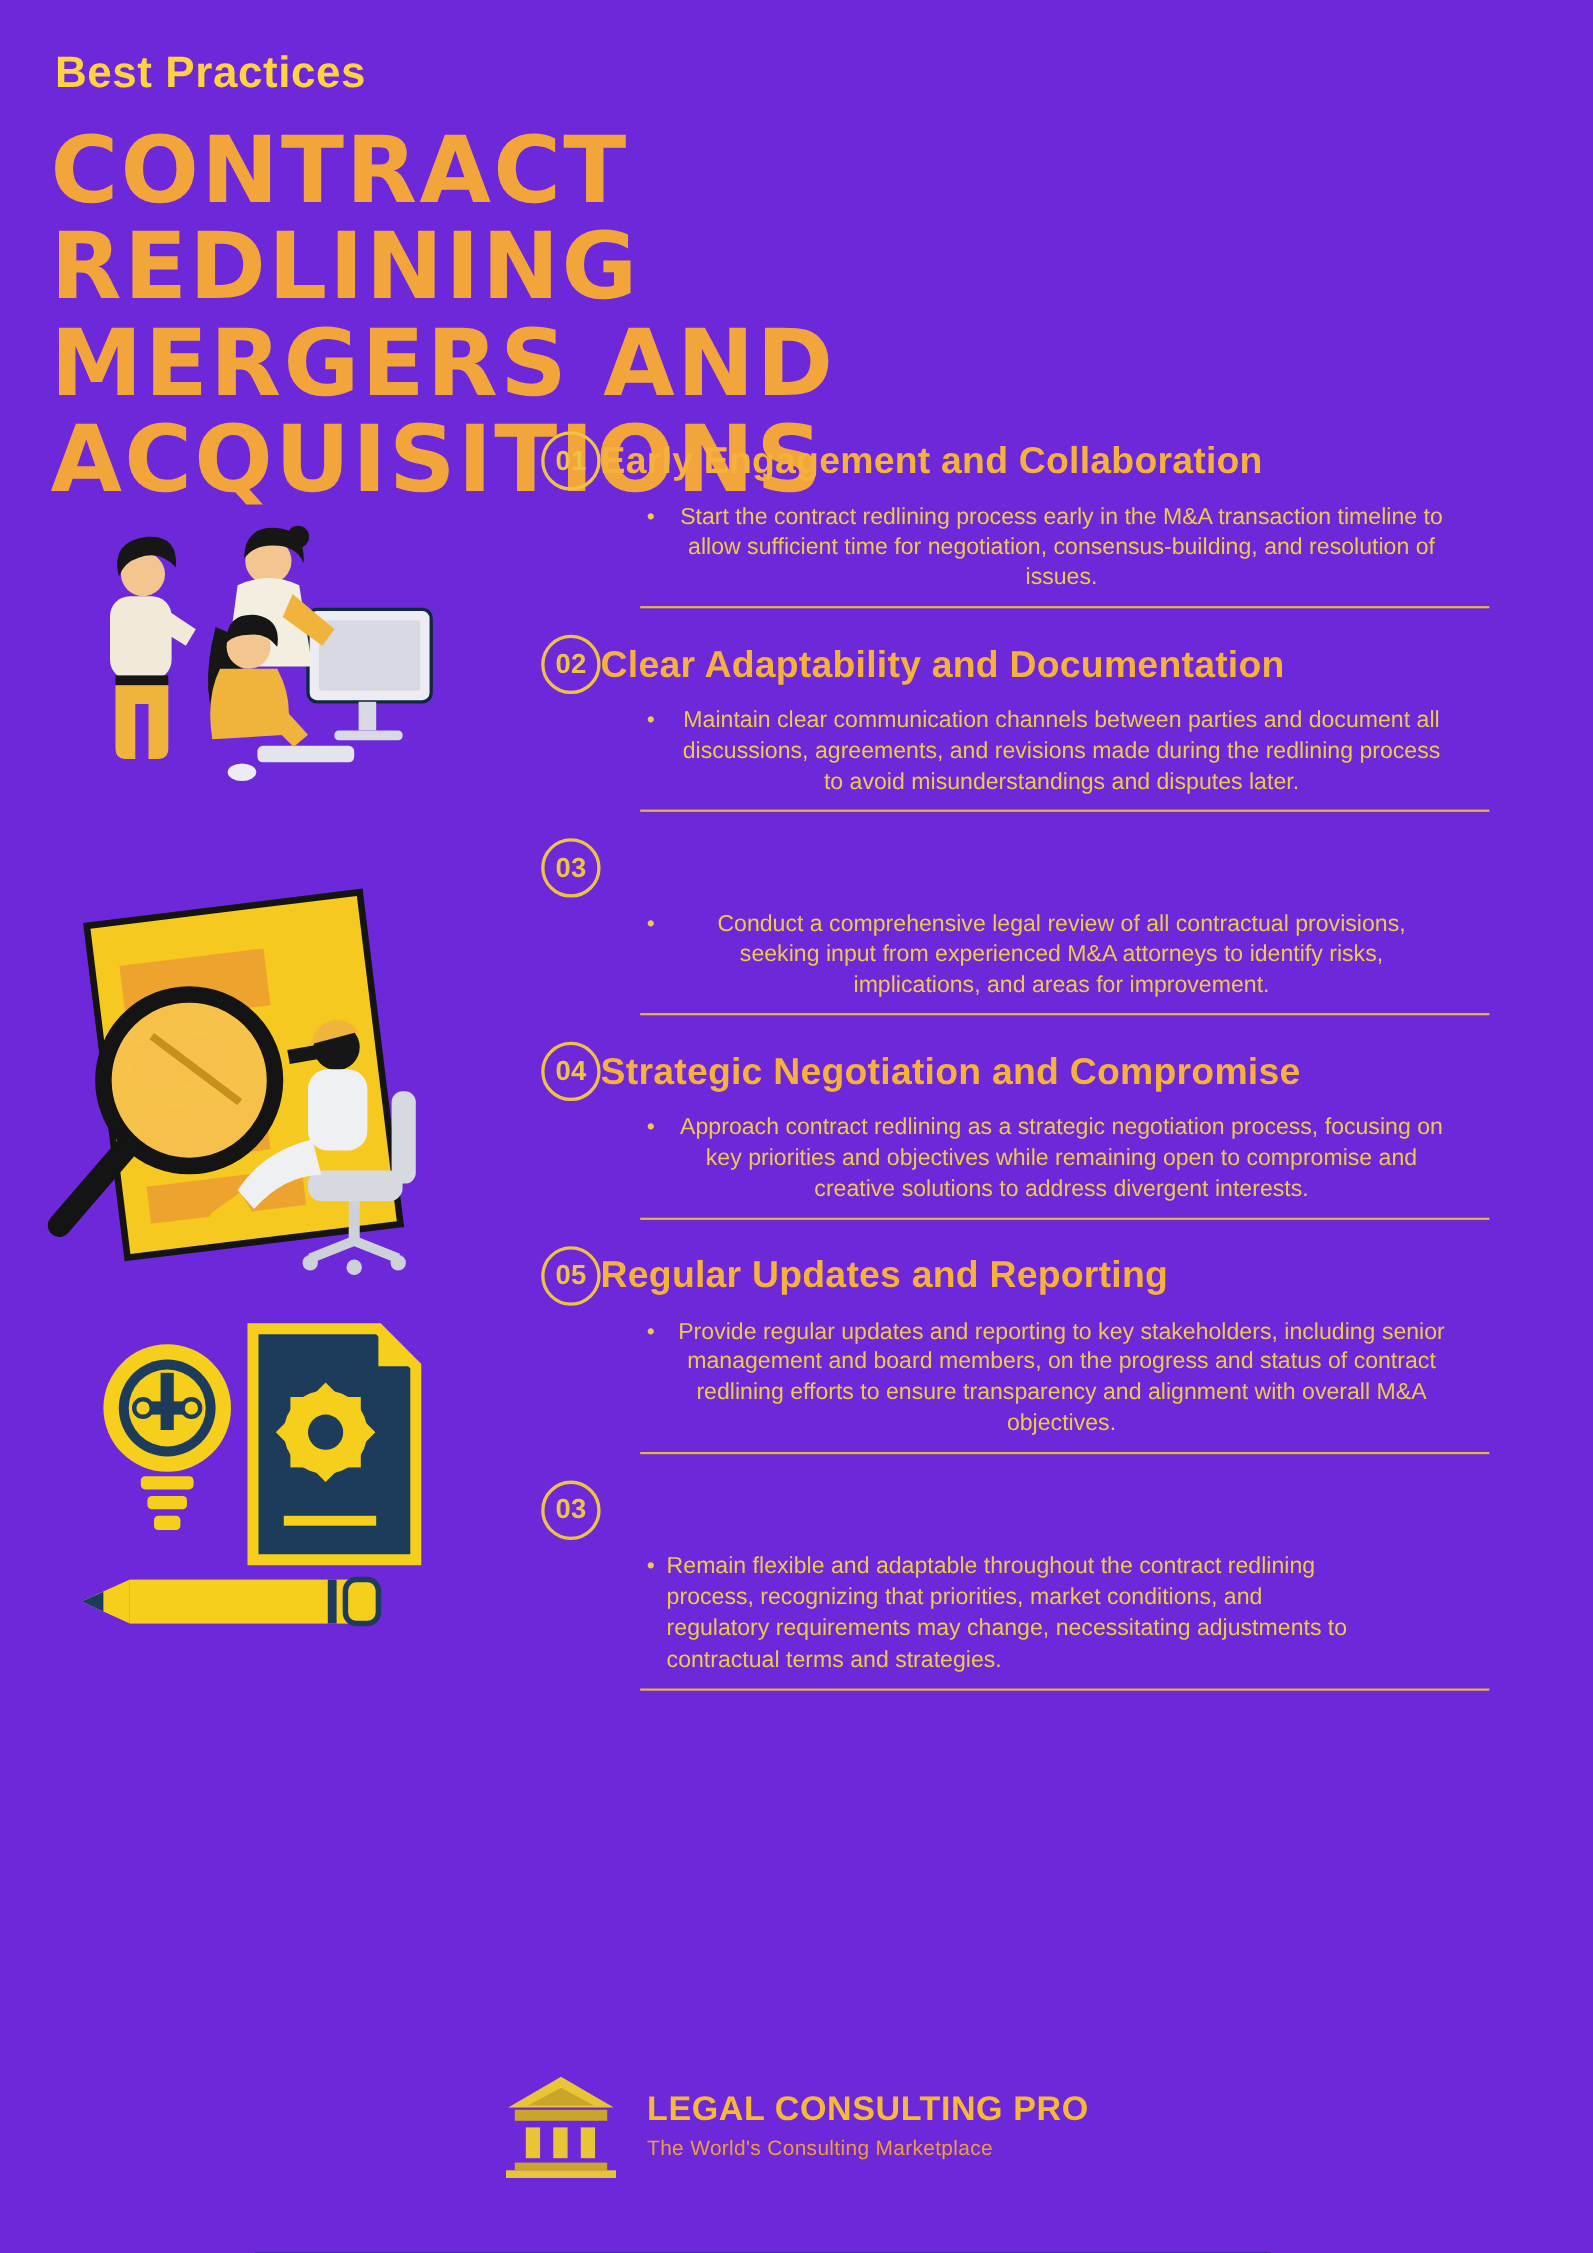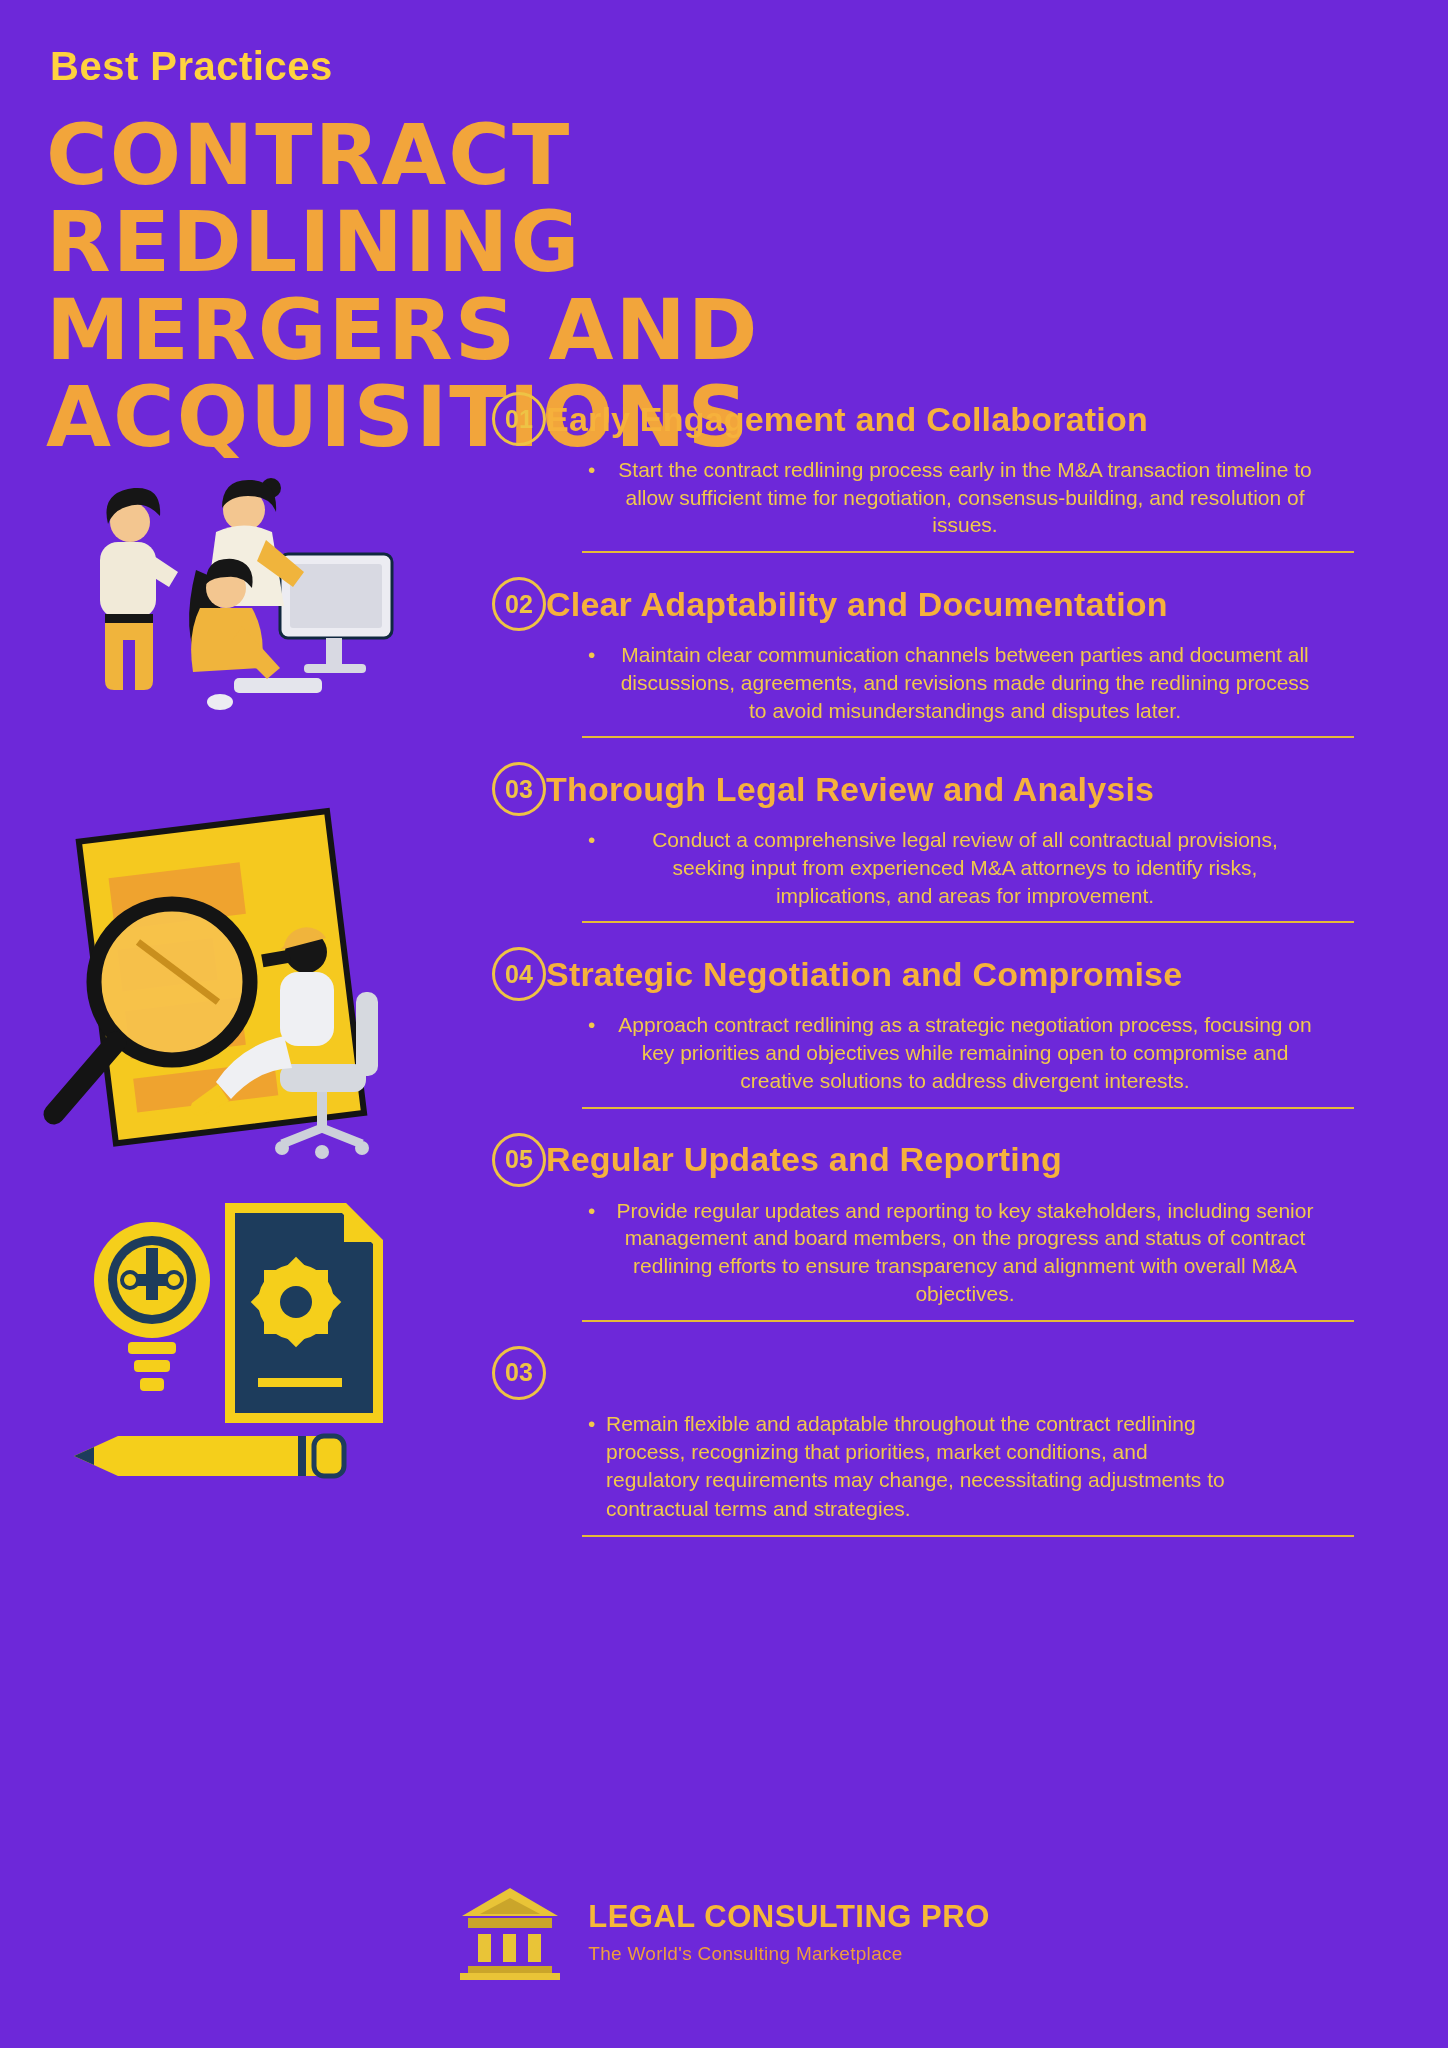--- a/index.html
+++ b/index.html
@@ -230,21 +230,20 @@
         <div class="num-circle">02</div>
         <div class="item-title">Clear Adaptability and Documentation</div>
       </div>
       <div class="item-body">Maintain clear communication channels between parties and document all discussions, agreements, and revisions made during the redlining process to avoid misunderstandings and disputes later.</div>
       <div class="divider"></div>
     </div>
 
     <div class="item">
       <div class="item-header">
         <div class="num-circle">03</div>
-        <div class="item-title">Thorough Legal Review and Analysis</div>
       </div>
       <div class="item-body">Conduct a comprehensive legal review of all contractual provisions, seeking input from experienced M&amp;A attorneys to identify risks, implications, and areas for improvement.</div>
       <div class="divider"></div>
     </div>
 
     <div class="item">
       <div class="item-header">
         <div class="num-circle">04</div>
         <div class="item-title">Strategic Negotiation and Compromise</div>
       </div>

